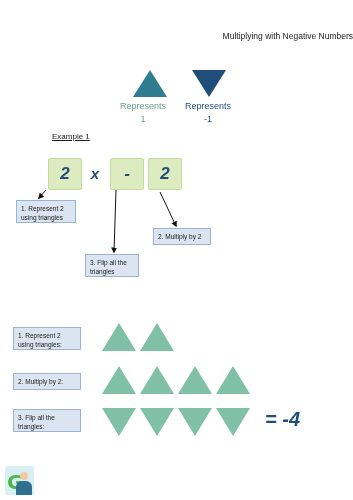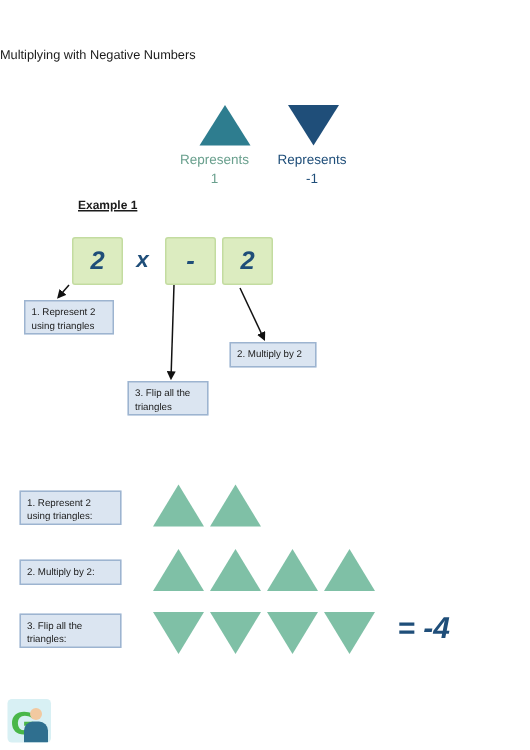--- a/index.html
+++ b/index.html
@@ -19,21 +19,21 @@
     left: 0; top: 0;
     width: 353px;
     height: 500px;
     background: #ffffff;
   }
   .title {
     position: absolute;
     left: 0;
     top: 31px;
     width: 353px;
-    text-align: left;
+    text-align: right;
     font-size: 8.5px;
     color: #1b1b1b;
   }
 
   
   .legend-up {
     position: absolute;
     left: 133px;
     top: 70px;
     width: 0;
@@ -73,21 +73,20 @@
     line-height: 13px;
   }
 
   .example-label {
     position: absolute;
     left: 52px;
     top: 132px;
     font-size: 8px;
     color: #1b1b1b;
     text-decoration: underline;
-    font-weight: bold;
   }
 
   
   .expr-box {
     position: absolute;
     background: #dcecc0;
     border: 1px solid #c3dca0;
     border-radius: 2px;
     width: 32px;
     height: 30px;

